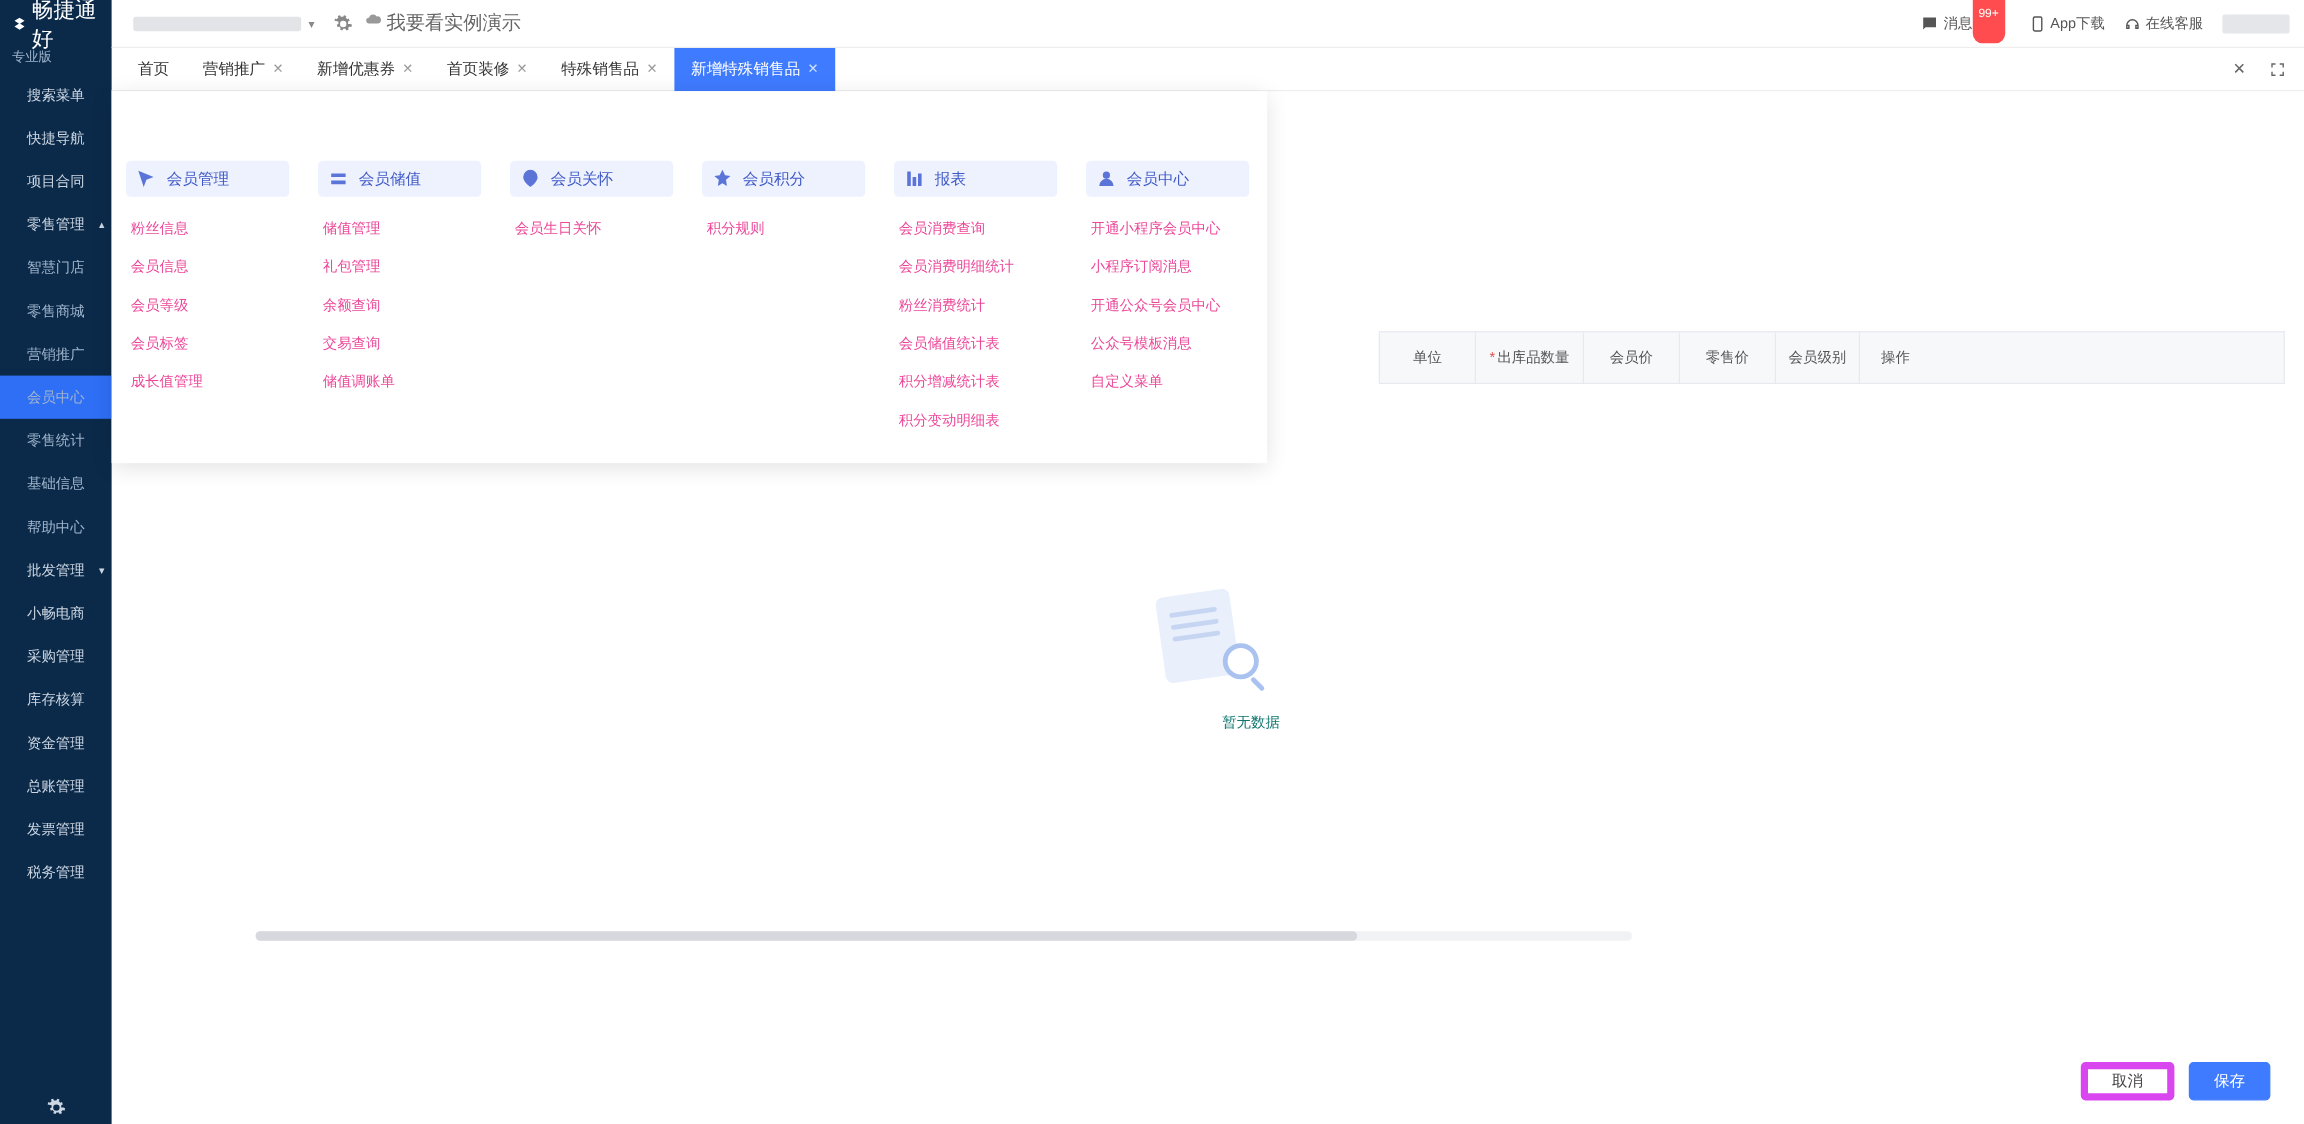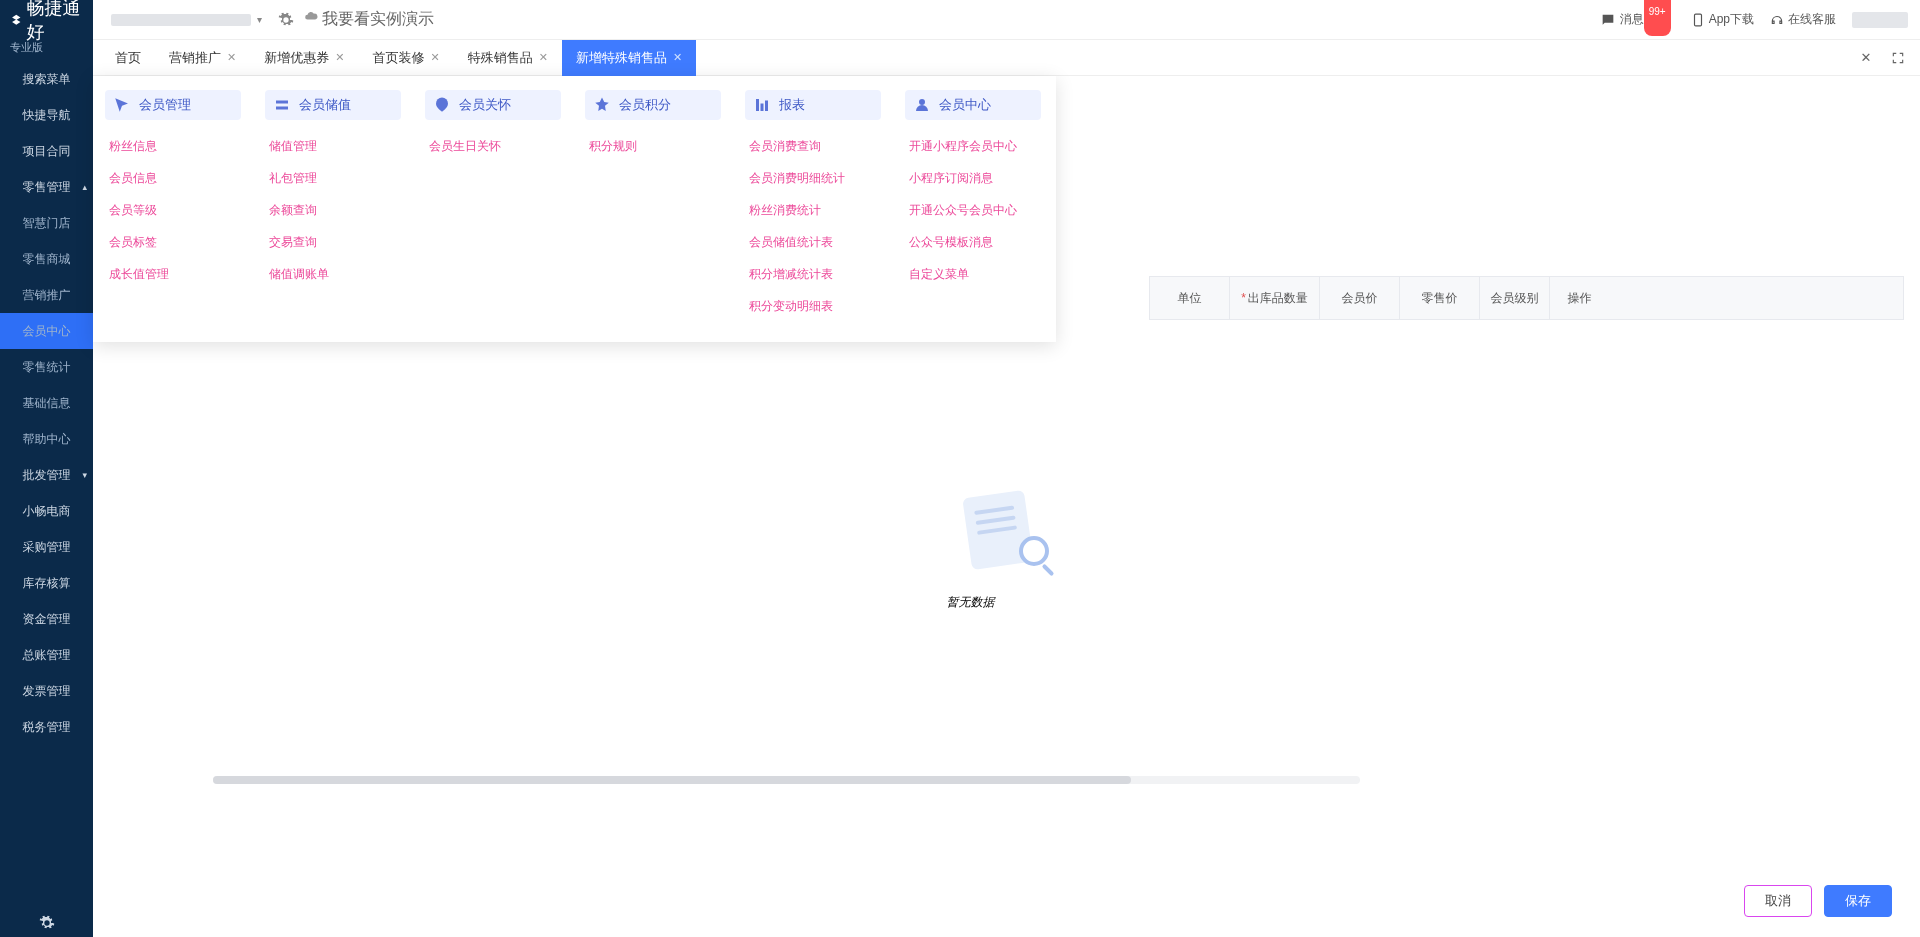--- a/index.html
+++ b/index.html
@@ -36,44 +36,44 @@
 .tabs { height: 36px; display: flex; align-items: center; border-bottom: 1px solid #eee; padding-left: 8px; position: relative; }
 .tab { height: 36px; display: flex; align-items: center; padding: 0 14px; font-size: 13px; color: #333; gap: 6px; cursor: pointer; }
 .tab.active { background: #3f7bff; color: #fff; }
 .tab .close { font-size: 11px; color: #999; }
 .tab.active .close { color: #cfe0ff; }
 .tabs-right { margin-left: auto; display: flex; align-items: center; gap: 8px; padding-right: 10px; }
 .icon-btn { width: 24px; height: 24px; display: flex; align-items: center; justify-content: center; color: #666; cursor: pointer; }
 
 
 .mega { position: absolute; left: 93px; top: 76px; width: 963px; background: #fff; box-shadow: 0 4px 18px rgba(0,0,0,.12); padding: 14px 0 20px; z-index: 50; }
-.mega-cols { display: flex; }
+.mega-cols { display: flex; margin-top: 44px; }
 .mega-col { width: 160px; padding: 0 12px; }
 .mega-head { height: 30px; display: flex; align-items: center; gap: 8px; background: #eef2ff; border-radius: 4px; padding: 0 8px; color: #3f59c6; font-size: 13px; margin-bottom: 10px; }
 .mega-head .ico { width: 18px; height: 18px; display: inline-flex; align-items: center; justify-content: center; }
 .mega-item { height: 32px; display: flex; align-items: center; font-size: 12px; color: #ec4899; cursor: pointer; padding-left: 4px; }
 
 
 .content { flex: 1; position: relative; overflow: hidden; }
 .table-head-wrap { position: absolute; left: 1056px; right: 16px; top: 200px; }
 .table-head { display: flex; border: 1px solid #e7e9ee; border-left: none; height: 44px; align-items: stretch; background: #f7f8fa; }
 .th { border-left: 1px solid #e7e9ee; display: flex; align-items: center; justify-content: center; font-size: 12px; color: #555; }
 .th .req { color: #e05050; margin-right: 2px; }
-.empty { position: absolute; left: 50%; top: 400px; transform: translateX(-50%); text-align: left; color: #000000; font-size: 12px; font-style: italic; }
+.empty { position: absolute; left: 50%; top: 400px; transform: translateX(-50%); text-align: right; color: #0f766e; font-size: 12px; }
 .empty-illus { width: 120px; height: 100px; margin: 0 auto 18px; position: relative; }
 .paper { position: absolute; left: 20px; top: 18px; width: 62px; height: 72px; background: #e9f0fb; border-radius: 6px; transform: rotate(-8deg); }
 .paper::before { content: ""; position: absolute; left: 10px; top: 14px; width: 40px; height: 4px; background: #c6d6f2; border-radius: 2px; box-shadow: 0 10px 0 #c6d6f2, 0 20px 0 #c6d6f2; }
 .mag { position: absolute; right: 18px; bottom: 10px; width: 30px; height: 30px; border: 4px solid #a9c2ef; border-radius: 50%; background: #fff; }
 .mag::after { content: ""; position: absolute; right: -10px; bottom: -10px; width: 14px; height: 4px; background: #a9c2ef; transform: rotate(45deg); border-radius: 2px; }
 .scrollbar-h { position: absolute; left: 120px; right: 560px; top: 700px; height: 8px; background: #f1f2f4; border-radius: 4px; }
 .scrollbar-thumb { height: 100%; background: #d6d8dd; border-radius: 4px; }
 
 .footer-btns { position: absolute; right: 28px; bottom: 20px; display: flex; gap: 12px; }
 .btn { height: 32px; padding: 0 20px; border-radius: 4px; font-size: 13px; cursor: pointer; display: flex; align-items: center; }
-.btn-default { background: #fff; border: 1px solid #d946ef; color: #444; }
+.btn-default { background: #fff; border: 6px solid #d946ef; color: #444; }
 .btn-primary { background: #3f7bff; border: 1px solid #3f7bff; color: #fff; }
 
 svg { display: block; }
 </style>
 </head>
 <body>
 
 <div class="app">
   <aside class="sidebar">
     <div class="logo-area">

